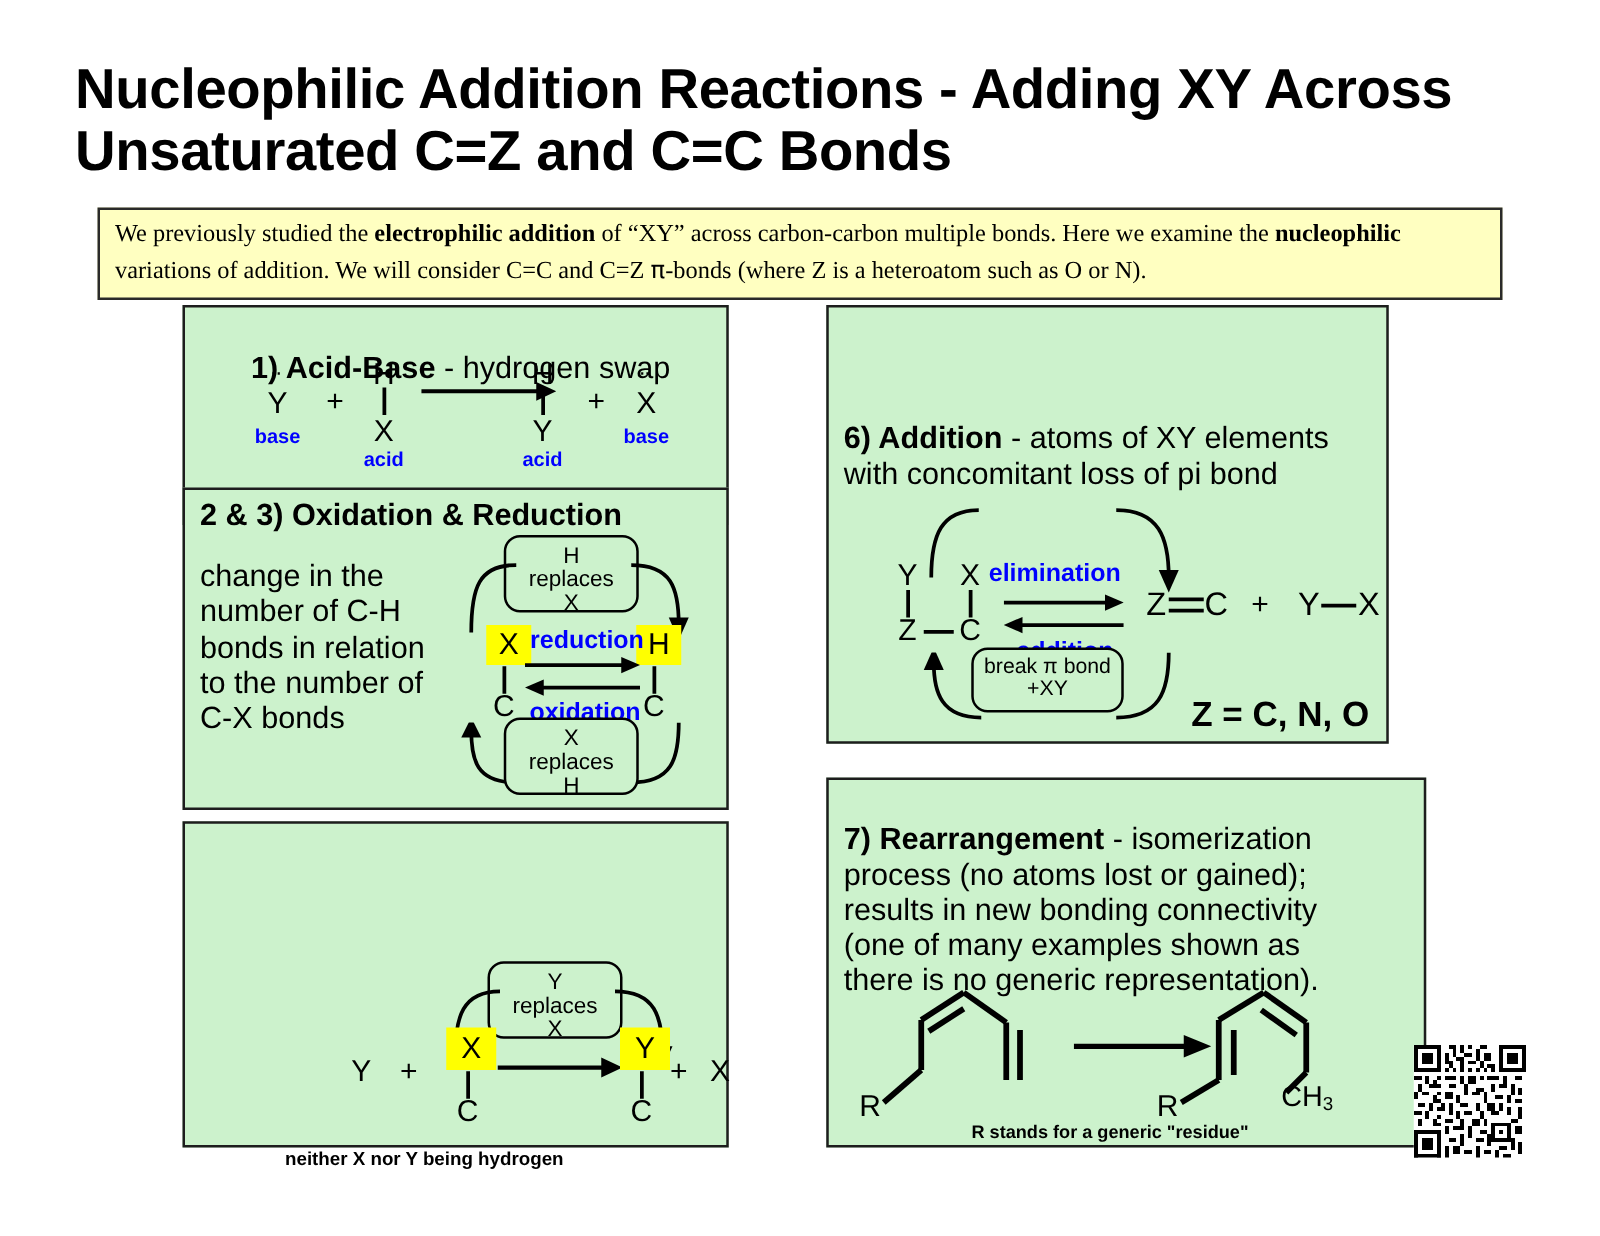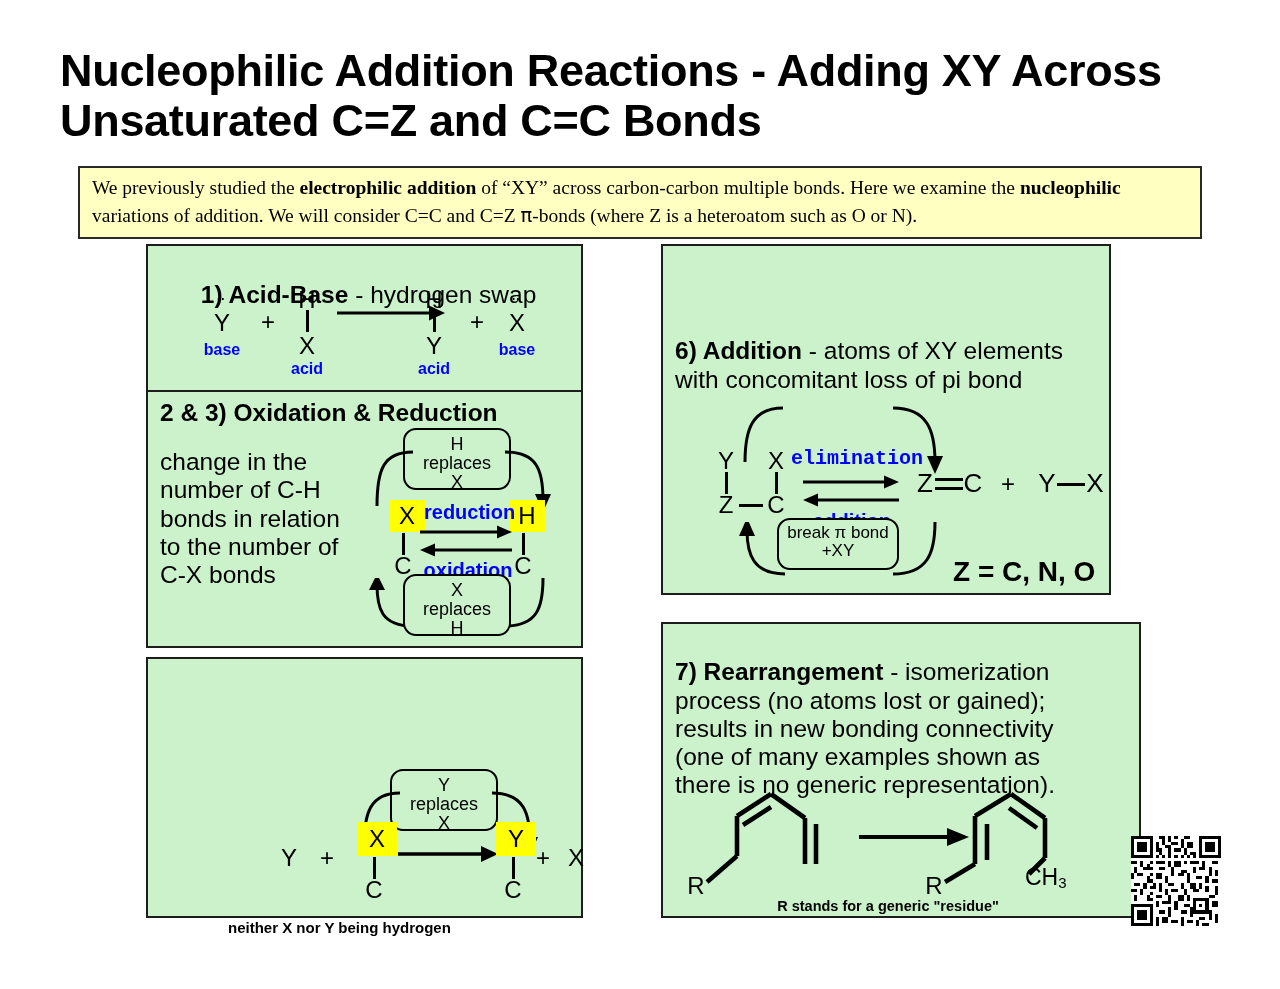--- a/index.html
+++ b/index.html
@@ -259,21 +259,21 @@
     <div class="chem atom" style="left:50px;top:203px;width:26px;">Y</div>
     <div class="vbond" style="left:62px;top:226px;height:22px;"></div>
     <div class="chem atom" style="left:50px;top:247px;width:26px;">Z</div>
 
     <div class="hbond" style="left:76px;top:258px;width:24px;"></div>
 
     <div class="chem atom" style="left:100px;top:203px;width:26px;">X</div>
     <div class="vbond" style="left:112px;top:226px;height:22px;"></div>
     <div class="chem atom" style="left:100px;top:247px;width:26px;">C</div>
 
-    <div class="chem lbl-blue-lg" style="left:128px;top:203px;width:120px;text-align:right;font-family:Liberation Mono, monospace;">elimination</div>
+    <div class="chem lbl-blue-lg" style="left:128px;top:203px;width:120px;text-align:left;">elimination</div>
     <svg class="chem" style="left:140px;top:228px;" width="96" height="16">
       <line x1="0" y1="8" x2="84" y2="8" stroke="#000" stroke-width="3"></line>
       <polygon points="81,1.5 96,8 81,14.5" fill="#000"></polygon>
     </svg>
     <svg class="chem" style="left:140px;top:246px;" width="96" height="16">
       <line x1="12" y1="8" x2="96" y2="8" stroke="#000" stroke-width="3"></line>
       <polygon points="15,1.5 0,8 15,14.5" fill="#000"></polygon>
     </svg>
     <div class="chem lbl-blue-lg" style="left:130px;top:265px;width:118px;text-align:center;">addition</div>
 

